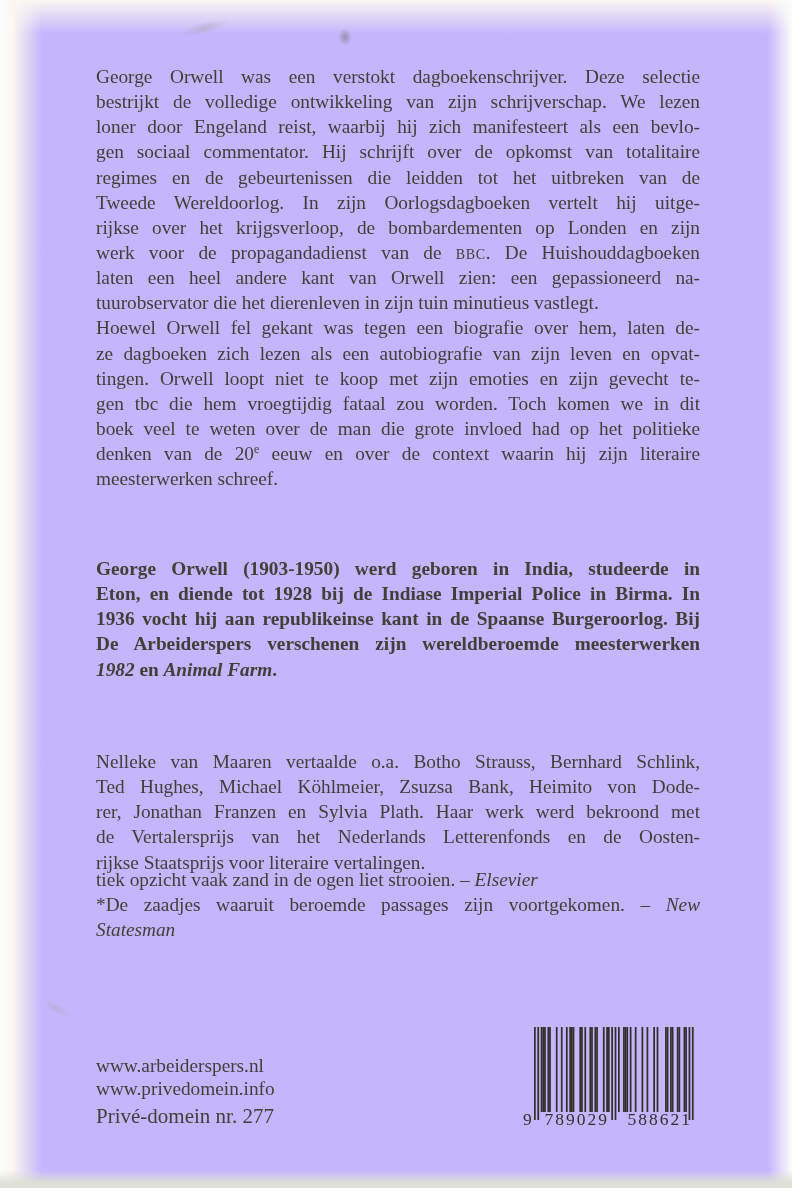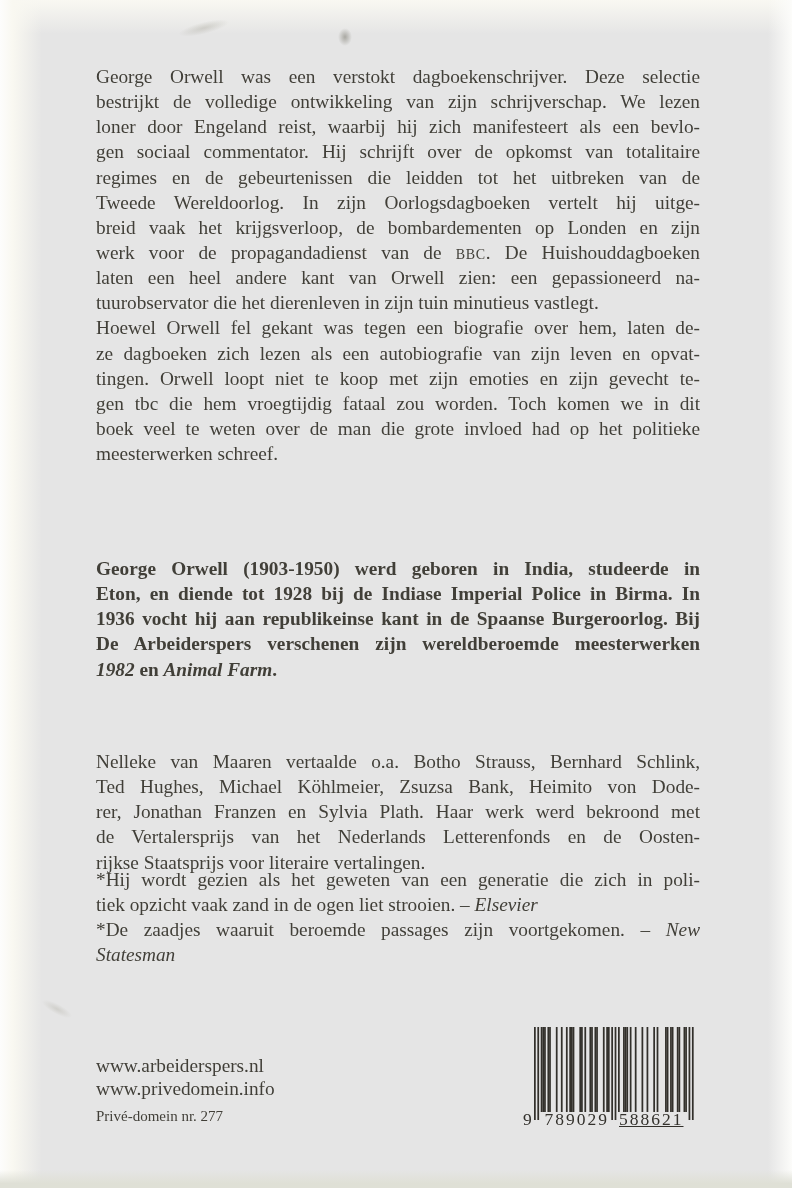--- a/index.html
+++ b/index.html
@@ -1,20 +1,20 @@
 <!DOCTYPE html>
 <html><head>
 <meta charset="utf-8">
 <title>Book back cover</title>
 <style>
   html,body{margin:0;padding:0;background:#ffffff;}
   .page{
     position:relative;
     width:792px;height:1188px;
-    background:#e5e5e5;
+    background:#c4b5fd;
     font-family:"Liberation Serif", serif;
     color:#413f38;
     overflow:hidden;
   }
   
   .edge{position:absolute;pointer-events:none;}
   .edge-left{left:0;top:0;width:42px;height:100%;
     background:linear-gradient(90deg,#fdfdfc 0%,#f9f8f1 30%,rgba(244,242,232,0) 100%);}
   .edge-right{right:0;top:0;width:24px;height:100%;
     background:linear-gradient(270deg,#fcfcfa 0%,rgba(244,242,232,0) 100%);}
@@ -40,30 +40,30 @@
   .line.flush{text-align:center;text-align-last:left;}
   .para-blurb{top:64px;}
   .para-bio{top:556px;font-weight:bold;}
   .para-translator{top:749px;}
   .para-quotes{top:867px;}
   .sc{font-variant:small-caps;letter-spacing:0.6px;}
   sup{font-size:0.62em;line-height:0;vertical-align:super;}
 
   .footer-links{position:absolute;left:96px;top:1030px;font-size:19.3px;margin-top:24px;}
   .footer-links .line{height:23.2px;line-height:23.2px;text-align:left;text-align-last:left;}
-  .series{position:absolute;left:96px;top:1104px;font-size:15px;line-height:25px;}
+  .series{position:absolute;left:96px;top:1104px;font-size:21px;line-height:25px;}
 
   .barcode{position:absolute;left:524px;top:1027px;width:180px;height:106px;}
   .barcode svg{position:absolute;left:0;top:0;}
   .barcode-digits{position:absolute;left:0;top:82px;width:180px;height:22px;
     font-size:17.5px;color:#33312c;}
   .bd{position:absolute;top:0;}
   .bd-first{left:-1px;}
   .bd-left{left:16px;width:69px;text-align:right;letter-spacing:2px;}
-  .bd-right{left:95px;width:73px;text-align:left;letter-spacing:2px;text-decoration:underline;}
+  .bd-right{left:95px;width:73px;text-align:right;letter-spacing:2px;}
 </style>
 </head>
 <body>
 
 <div class="page">
 
   <div class="edge edge-top"></div>
   <div class="edge edge-left"></div>
   <div class="edge edge-right"></div>
   <div class="edge edge-bottom"></div>
@@ -71,50 +71,50 @@
   <div class="smudge smudge-b"></div>
   <div class="smudge smudge-c"></div>
 
   <section class="para para-blurb">
       <div class="line">George Orwell was een verstokt dagboekenschrijver. Deze selectie</div>
       <div class="line">bestrijkt de volledige ontwikkeling van zijn schrijverschap. We lezen</div>
       <div class="line">loner door Engeland reist, waarbij hij zich manifesteert als een bevlo-</div>
       <div class="line">gen sociaal commentator. Hij schrijft over de opkomst van totalitaire</div>
       <div class="line">regimes en de gebeurtenissen die leidden tot het uitbreken van de</div>
       <div class="line">Tweede Wereldoorlog. In zijn Oorlogsdagboeken vertelt hij uitge-</div>
-      <div class="line">breid vaak het krijgsverloop, de bombardementen op Londen en zijn</div>
+      <div class="line">rijkse over het krijgsverloop, de bombardementen op Londen en zijn</div>
       <div class="line">werk voor de propagandadienst van de <span class="sc">bbc</span>. De Huishouddagboeken</div>
       <div class="line">laten een heel andere kant van Orwell zien: een gepassioneerd na-</div>
       <div class="line flush">tuurobservator die het dierenleven in zijn tuin minutieus vastlegt.</div>
       <div class="line">Hoewel Orwell fel gekant was tegen een biografie over hem, laten de-</div>
       <div class="line">ze dagboeken zich lezen als een autobiografie van zijn leven en opvat-</div>
       <div class="line">tingen. Orwell loopt niet te koop met zijn emoties en zijn gevecht te-</div>
       <div class="line">gen tbc die hem vroegtijdig fataal zou worden. Toch komen we in dit</div>
       <div class="line">boek veel te weten over de man die grote invloed had op het politieke</div>
+      <div class="line">denken van de 20<sup>e</sup> eeuw en over de context waarin hij zijn literaire</div>
       <div class="line flush">meesterwerken schreef.</div>
     </section>
 
   <section class="para para-bio">
       <div class="line">George Orwell (1903-1950) werd geboren in India, studeerde in</div>
       <div class="line">Eton, en diende tot 1928 bij de Indiase Imperial Police in Birma. In</div>
       <div class="line">1936 vocht hij aan republikeinse kant in de Spaanse Burgeroorlog. Bij</div>
       <div class="line">De Arbeiderspers verschenen zijn wereldberoemde meesterwerken</div>
       <div class="line flush"><i>1982</i> en <i>Animal Farm</i>.</div>
     </section>
 
   <section class="para para-translator">
       <div class="line">Nelleke van Maaren vertaalde o.a. Botho Strauss, Bernhard Schlink,</div>
       <div class="line">Ted Hughes, Michael Köhlmeier, Zsuzsa Bank, Heimito von Dode-</div>
       <div class="line">rer, Jonathan Franzen en Sylvia Plath. Haar werk werd bekroond met</div>
       <div class="line">de Vertalersprijs van het Nederlands Letterenfonds en de Oosten-</div>
       <div class="line flush">rijkse Staatsprijs voor literaire vertalingen.</div>
     </section>
 
   <section class="para para-quotes">
-      <div class="line">*Hij wordt gezien als het geweten van een generatie die zich in poli-</div>
       <div class="line flush">tiek opzicht vaak zand in de ogen liet strooien. – <i>Elsevier</i></div>
       <div class="line">*De zaadjes waaruit beroemde passages zijn voortgekomen. – <i>New</i></div>
       <div class="line flush"><i>Statesman</i></div>
     </section>
 
   <div class="footer-links">
       <div class="line flush">www.arbeiderspers.nl</div>
       <div class="line flush">www.privedomein.info</div>
     </div>
 

